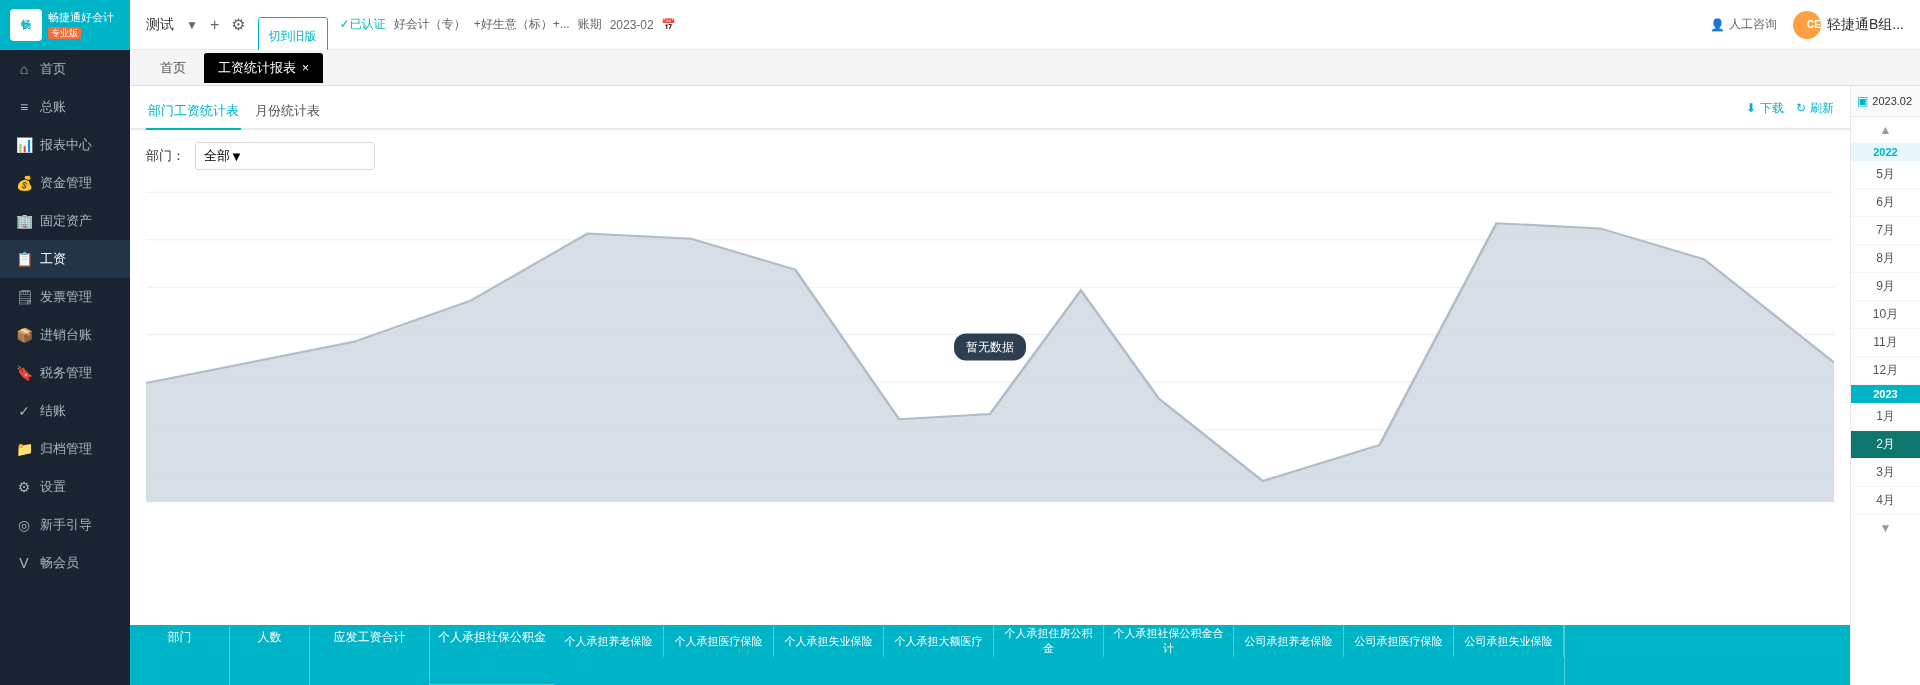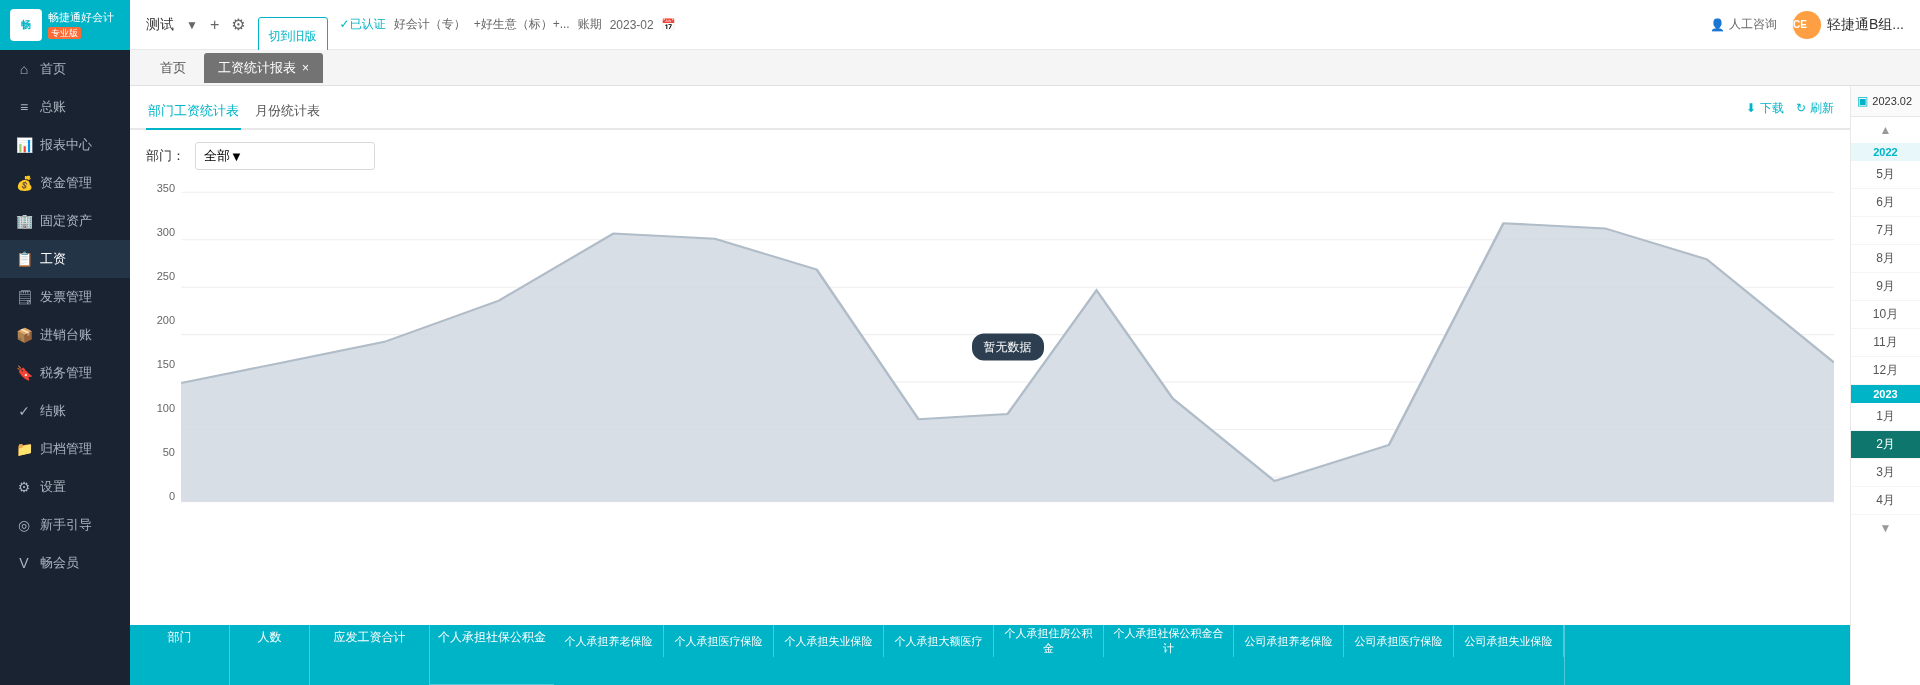--- a/index.html
+++ b/index.html
@@ -127,21 +127,21 @@
       gap: 6px;
       cursor: pointer;
     }
     .user-avatar {
       width: 28px;
       height: 28px;
       border-radius: 50%;
       background: #ff9f43;
       display: flex;
       align-items: center;
-      justify-content: flex-start;
+      justify-content: flex-end;
       color: white;
       font-size: 10px;
       font-weight: bold;
     }
     .user-name { font-size: 14px; color: #333; }
 
     
     .tabbar {
       background: #f5f5f5;
       border-bottom: 1px solid #e0e0e0;
@@ -156,21 +156,21 @@
       border-radius: 3px 3px 0 0;
       cursor: pointer;
       font-size: 13px;
       color: #555;
       background: #e0e0e0;
       display: flex;
       align-items: center;
       gap: 6px;
     }
     .tab-item.active {
-      background: #737373;
+      background: #000000;
       color: white;
     }
     .tab-home {
       background: transparent;
       color: #555;
     }
     .tab-close {
       cursor: pointer;
       font-size: 12px;
     }
@@ -510,30 +510,20 @@
       <div class="filter-bar">
         <span class="filter-label">部门：</span>
         <div class="filter-select">
           <span>全部</span>
           <span>▼</span>
         </div>
       </div>
 
       <div class="chart-area">
         <div class="chart-wrapper">
-          <div class="y-axis">
-            <span>350</span>
-            <span>300</span>
-            <span>250</span>
-            <span>200</span>
-            <span>150</span>
-            <span>100</span>
-            <span>50</span>
-            <span>0</span>
-          </div>
           <div class="chart-container">
             <svg class="area-chart" viewBox="0 0 1300 320" preserveAspectRatio="none">
 
               <line x1="0" y1="10" x2="1300" y2="10" stroke="#eee" stroke-width="1"></line>
               <line x1="0" y1="56" x2="1300" y2="56" stroke="#eee" stroke-width="1"></line>
               <line x1="0" y1="102" x2="1300" y2="102" stroke="#eee" stroke-width="1"></line>
               <line x1="0" y1="148" x2="1300" y2="148" stroke="#eee" stroke-width="1"></line>
               <line x1="0" y1="194" x2="1300" y2="194" stroke="#eee" stroke-width="1"></line>
               <line x1="0" y1="240" x2="1300" y2="240" stroke="#eee" stroke-width="1"></line>
               <line x1="0" y1="286" x2="1300" y2="286" stroke="#eee" stroke-width="1"></line>

